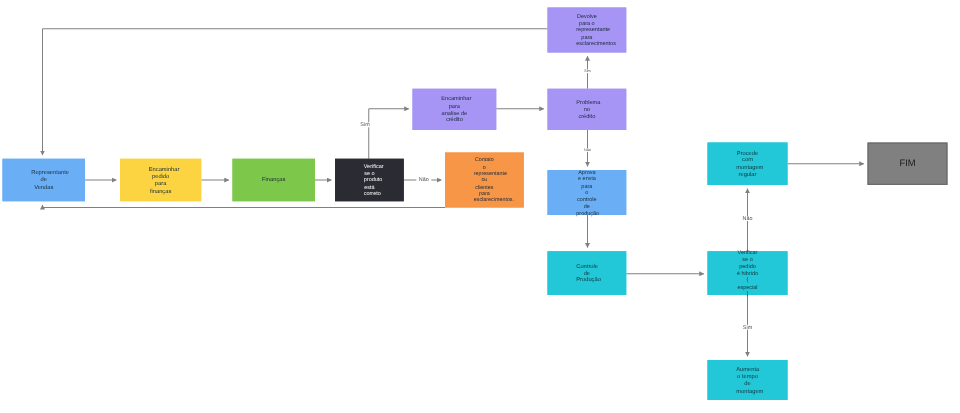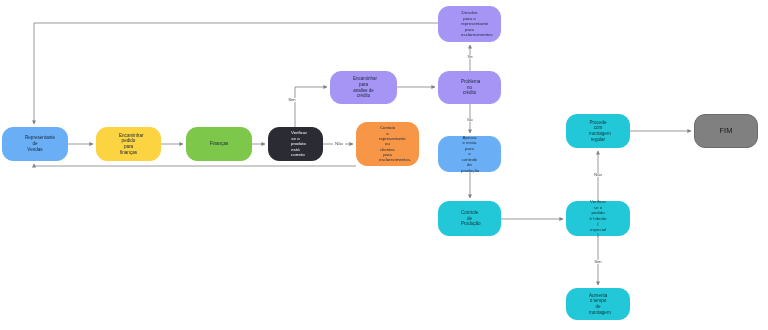--- a/index.html
+++ b/index.html
@@ -20,21 +20,21 @@
   #edges {
     position: absolute;
     left: 0;
     top: 0;
     width: 768px;
     height: 330px;
   }
   .node {
     position: absolute;
     box-sizing: border-box;
-    border-radius: 11px;
+    border-radius: 0;
     display: flex;
     align-items: center;
     justify-content: center;
     text-align: center;
     line-height: 1.25;
     padding: 2px 22px;
     z-index: 2;
   }
   .node-label {
     display: block;

